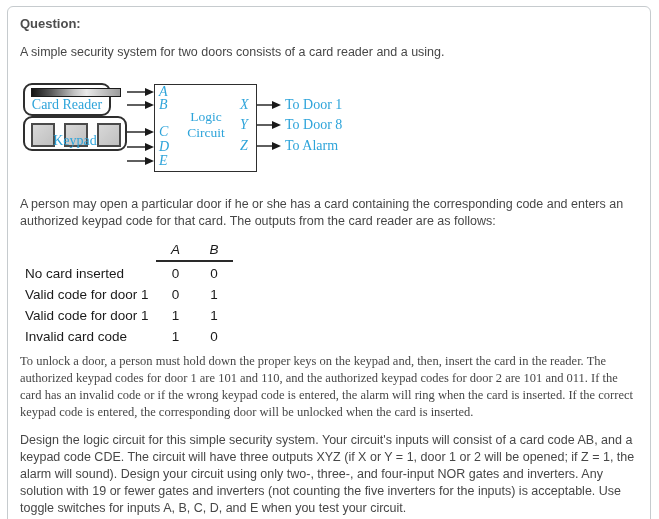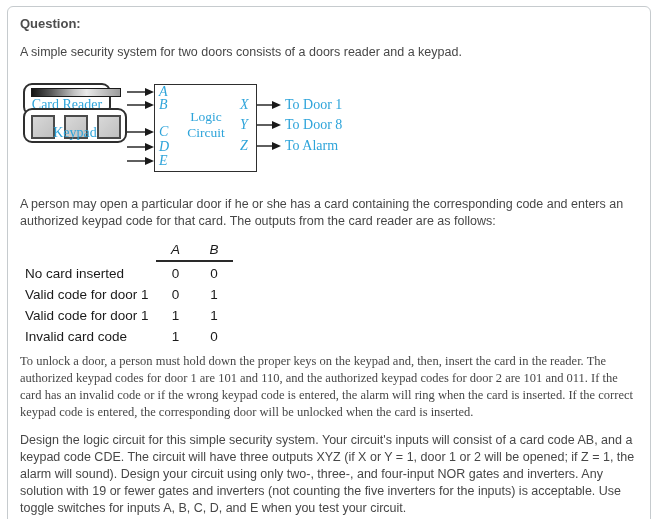--- a/index.html
+++ b/index.html
@@ -44,21 +44,21 @@
   .diagram svg.arrow-layer {
     position: absolute; left: 0; top: 0;
   }
   .device-box {
     position: absolute;
     border: 2px solid #2e2e2e;
     border-radius: 9px;
     background: #ffffff;
   }
   .card-reader-box { left: 3px; top: 7px; width: 88px; height: 33px; }
-  .keypad-box      { left: 3px; top: 32px; width: 104px; height: 35px; }
+  .keypad-box      { left: 3px; top: 40px; width: 104px; height: 35px; }
   .slot {
     position: absolute; left: 6px; top: 3px;
     width: 90px; height: 9px;
     border: 1px solid #1a1a1a;
     background: linear-gradient(90deg, #141414 0%, #5a5a5a 22%, #c2c2c2 48%, #e9e9e9 62%, #9b9b9b 100%);
   }
   .device-label {
     position: absolute; left: 0; right: 0;
     text-align: center;
     color: #2ea4da;
@@ -132,21 +132,21 @@
   .cr-table .cell.lbl { padding-top: 2px; }
   .cr-table .cell.val { text-align: center; padding-top: 2px; }
 </style>
 </head>
 <body>
 
 <div class="question-card">
 
   <div class="question-heading">Question:</div>
 
-  <div class="para para-intro">A simple security system for two doors consists of a doors reader and a keypad.</div>
+  <div class="para para-intro">A simple security system for two doors consists of a card reader and a using.</div>
 
   <div class="diagram">
 
     <svg class="arrow-layer" width="620" height="108" viewBox="0 0 620 108">
 
       <line x1="107" y1="16" x2="127" y2="16" stroke="#1a1a1a" stroke-width="1.4"></line>
       <polygon points="134,16 125,12 125,20" fill="#1a1a1a"></polygon>
       <line x1="107" y1="29" x2="127" y2="29" stroke="#1a1a1a" stroke-width="1.4"></line>
       <polygon points="134,29 125,25 125,33" fill="#1a1a1a"></polygon>
 

